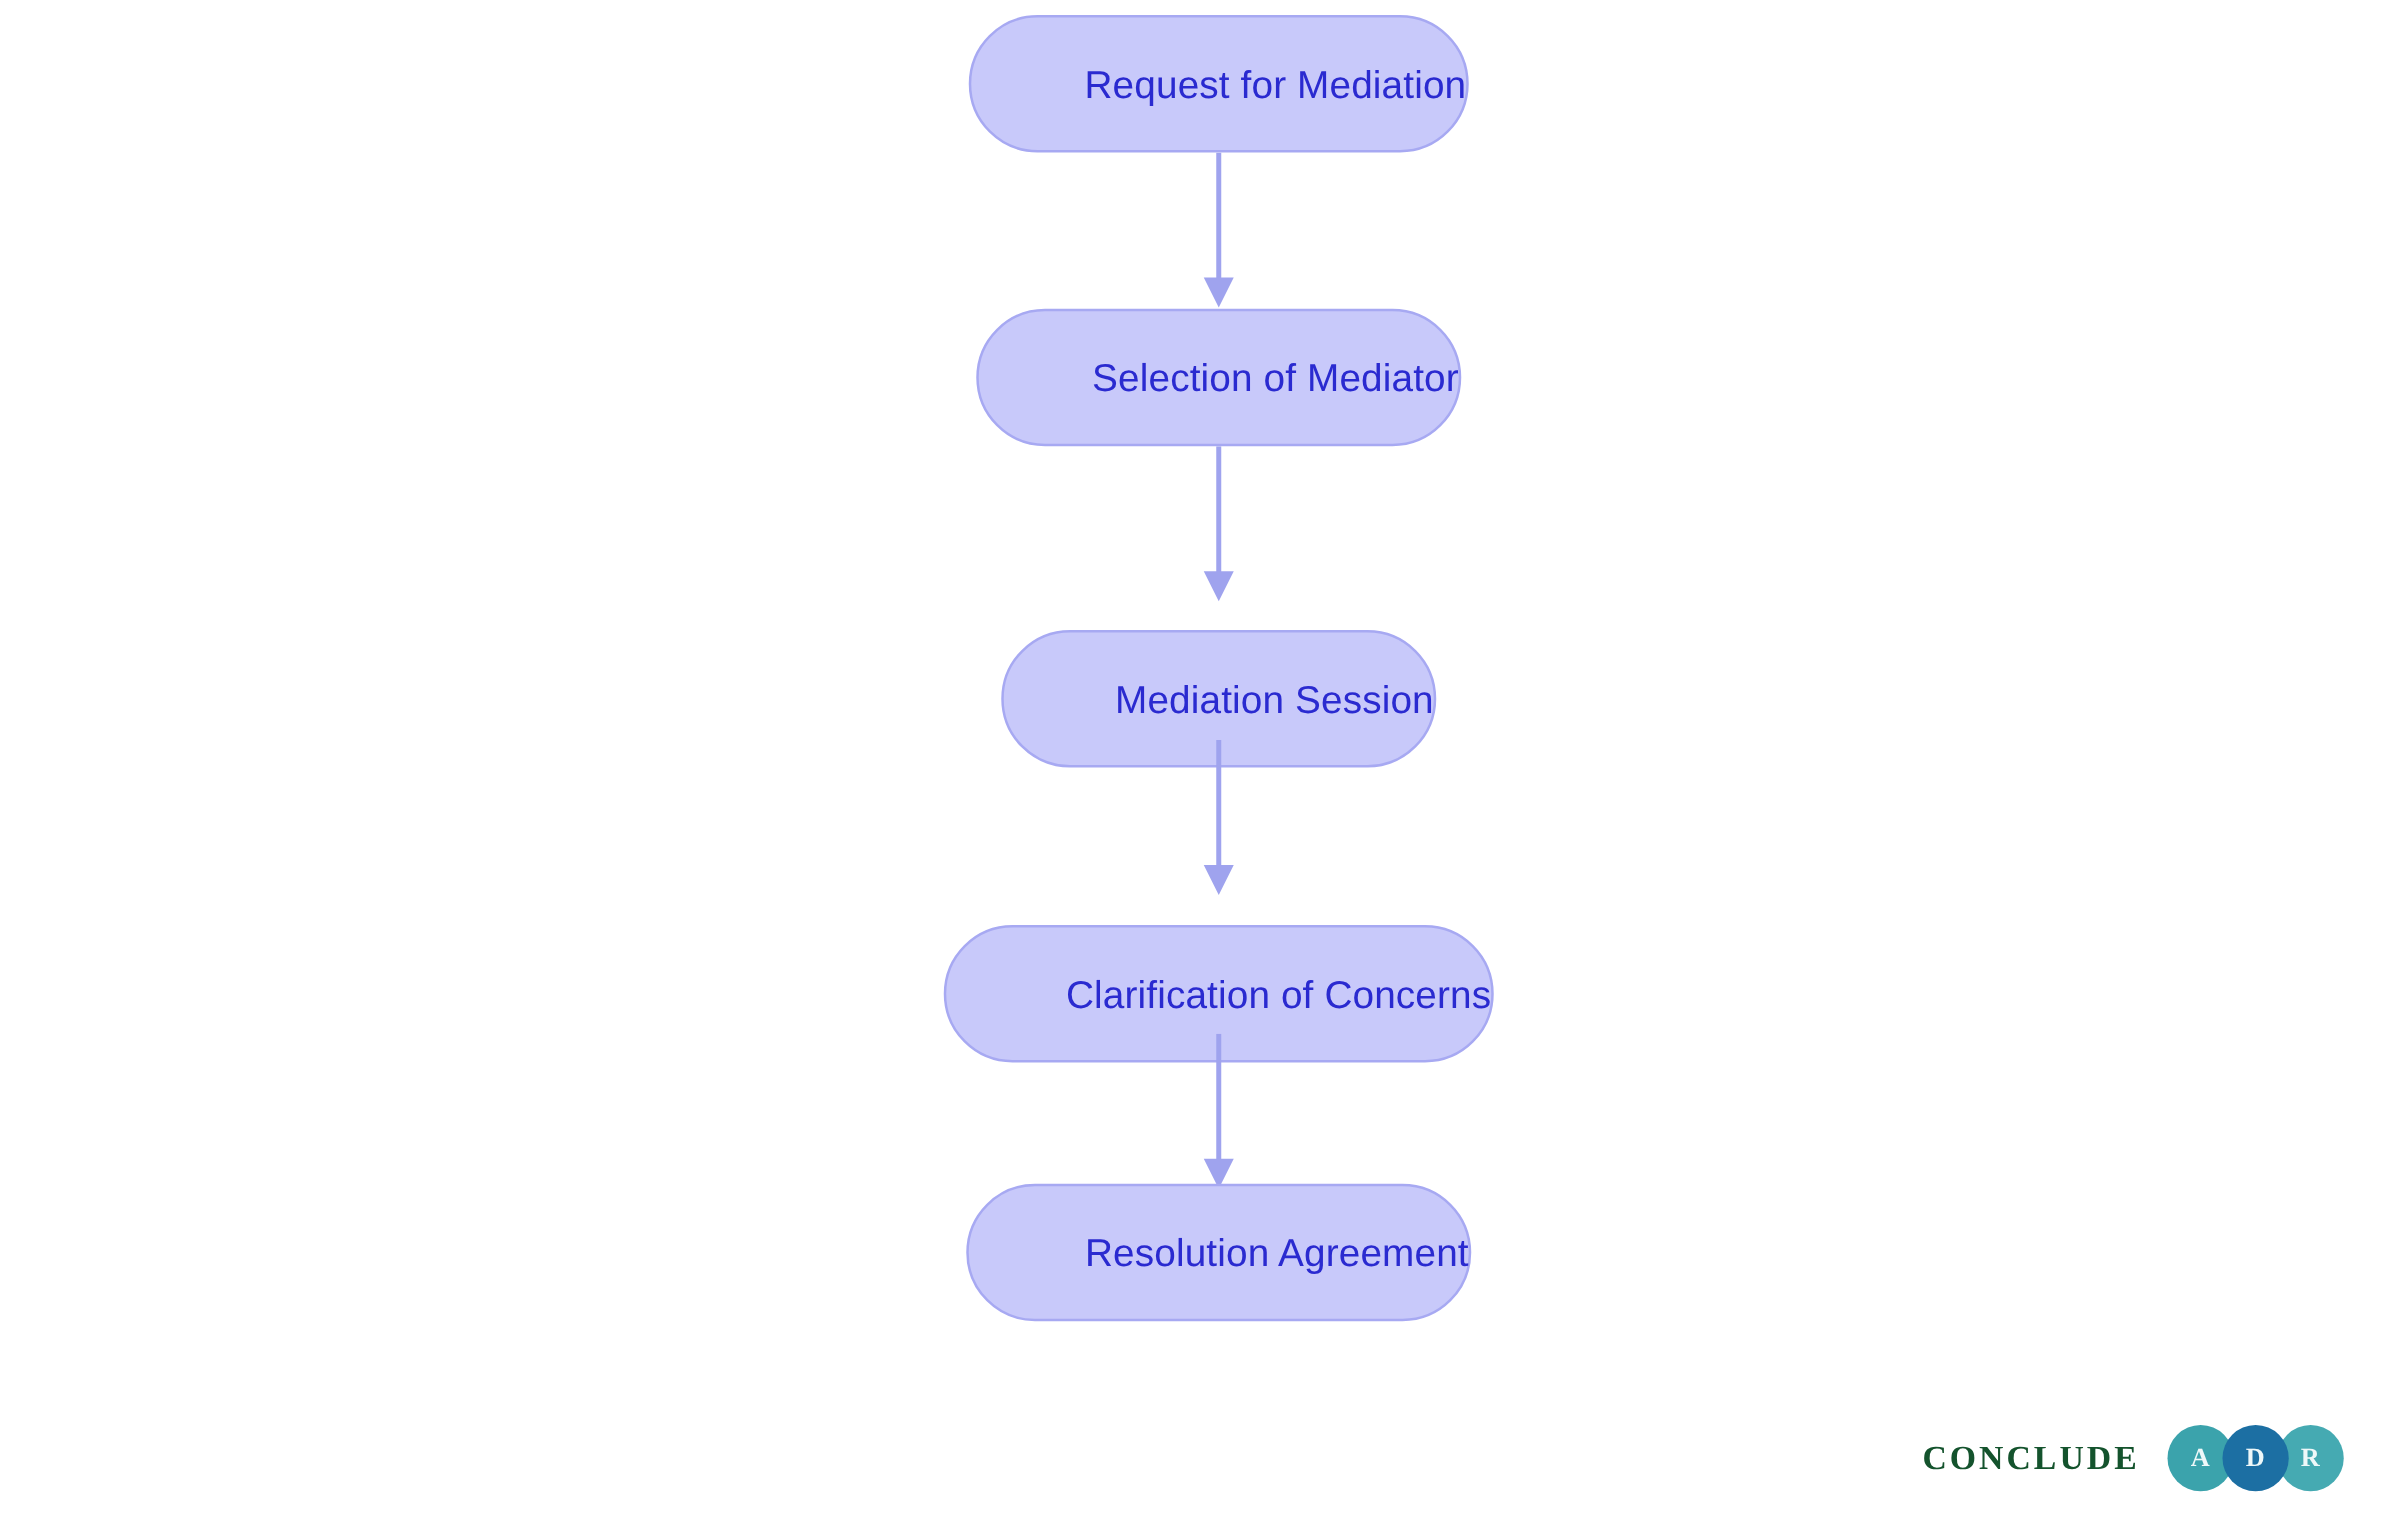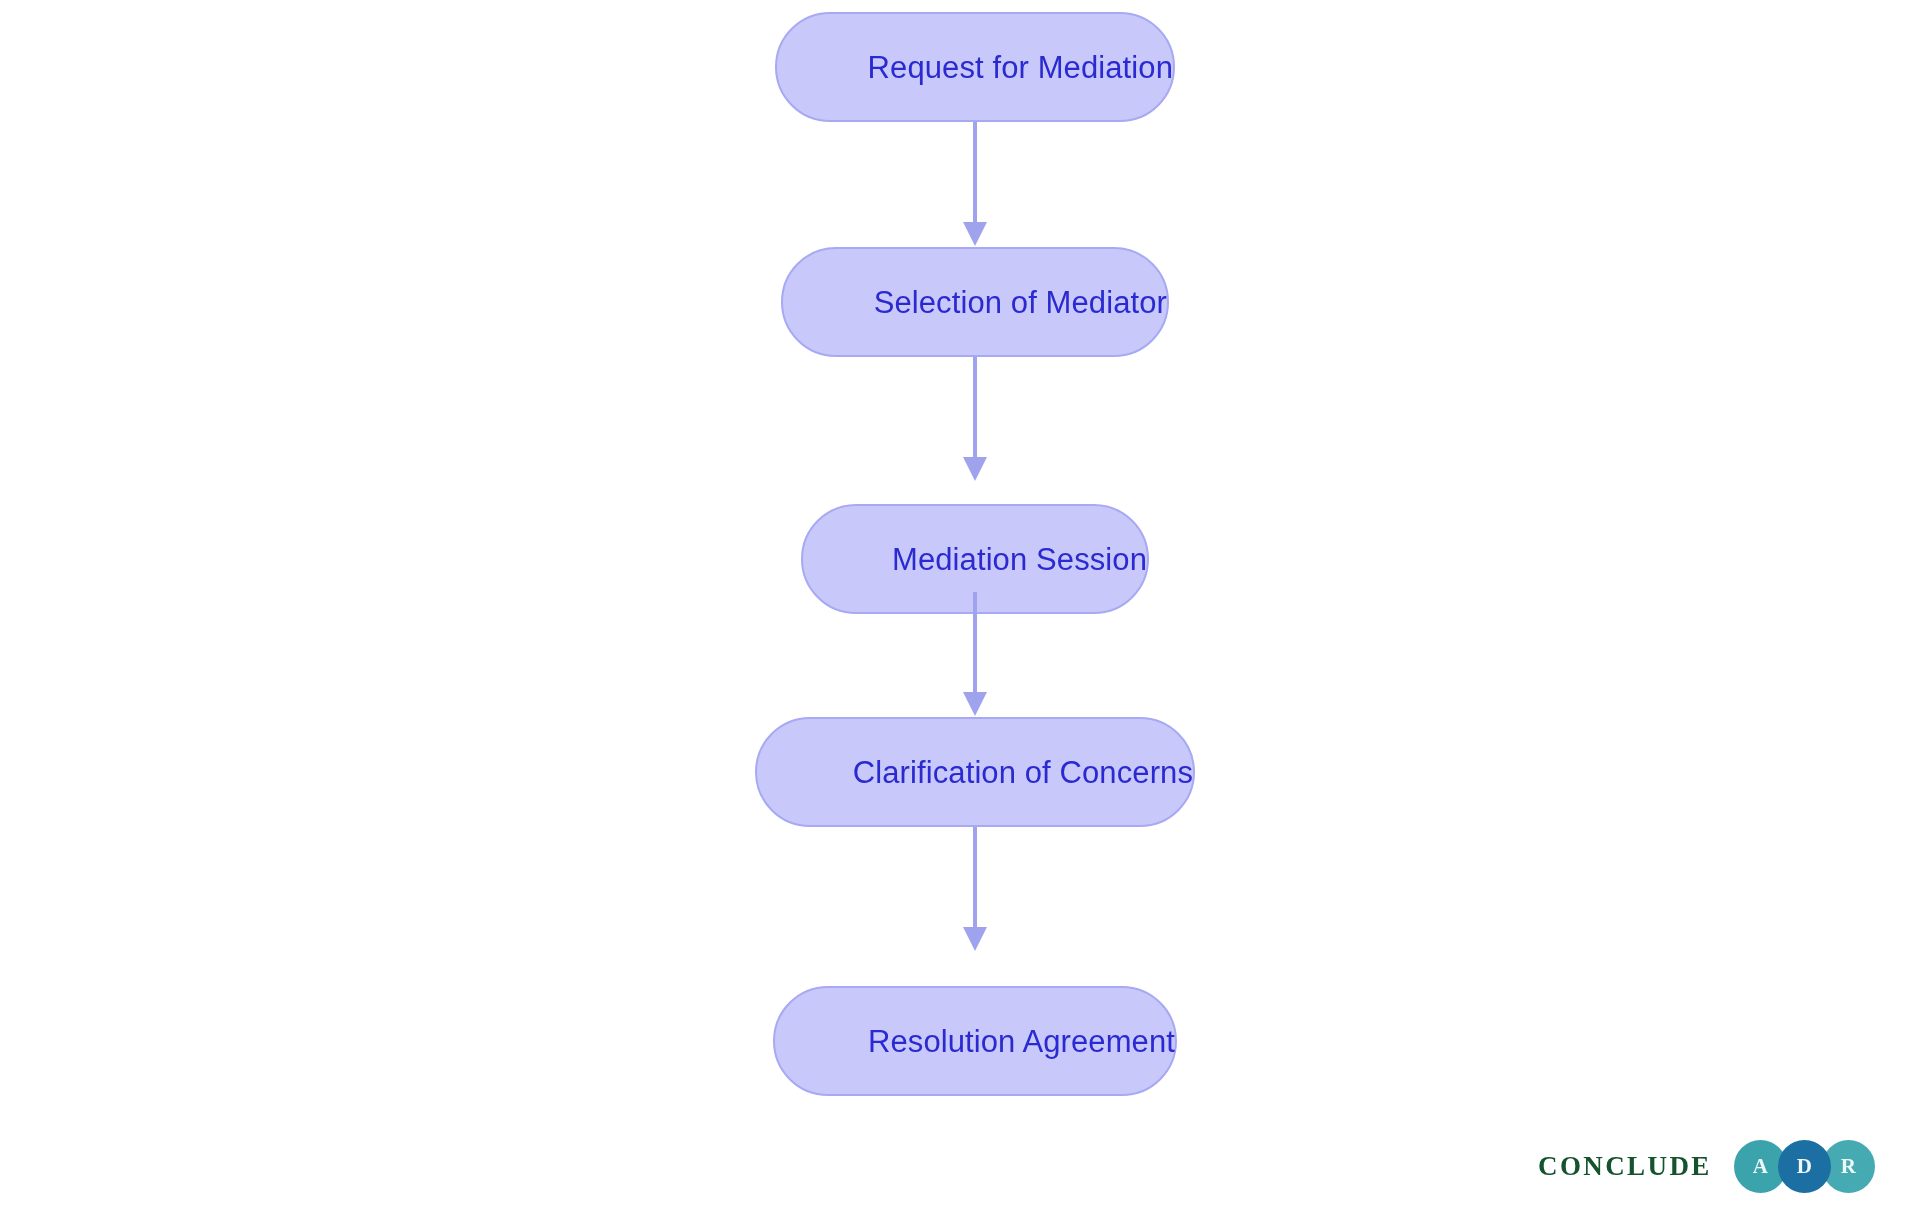--- a/index.html
+++ b/index.html
@@ -44,22 +44,22 @@
     font-size: 31px;
     font-weight: 400;
     letter-spacing: 0.1px;
     white-space: nowrap;
     line-height: 1;
   }
 
   #node-request     { top: 12px;  width: 400px; }
   #node-selection   { top: 247px; width: 388px; }
   #node-session     { top: 504px; width: 348px; }
-  #node-clarify     { top: 717px; width: 440px; }
-  #node-resolution  { top: 986px; width: 404px; }
+  #node-clarify     { top: 740px; width: 440px; }
+  #node-resolution  { top: 947px; width: 404px; }
 
   
   .connector {
     position: absolute;
     left: 975px;
     transform: translateX(-50%);
     width: 26px;
     height: 125px;
   }
   .connector svg { display: block; }

